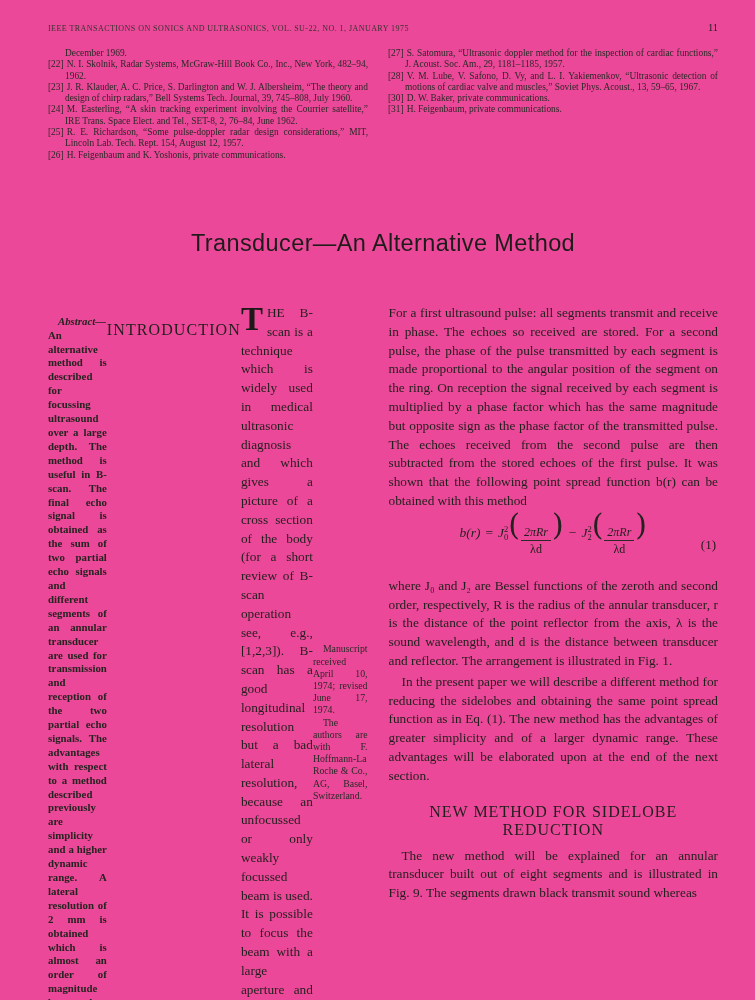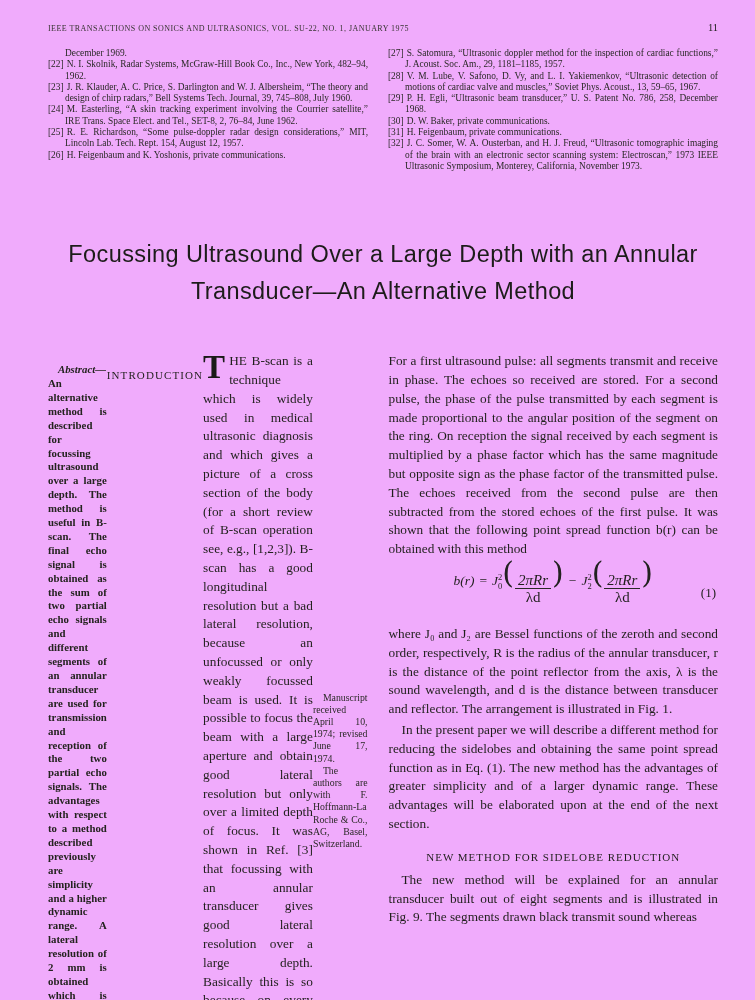--- a/index.html
+++ b/index.html
@@ -1,19 +1,19 @@
 <!DOCTYPE html>
 <html><head>
 <meta charset="utf-8">
 <style>
   html,body{margin:0;padding:0;background:#e9e8e4;}
   .page{
     position:relative;
     width:755px;height:1000px;
-    background:#f0abfc;
+    background:#ec4899;
     color:#201f1c;
     font-family:"Liberation Serif","DejaVu Serif",serif;
     overflow:hidden;
     box-sizing:border-box;
     padding:22px 37px 0 48px;
   }
   
   .runhead{
     display:flex;justify-content:space-between;align-items:baseline;
     font-size:8px;letter-spacing:.45px;color:#35332f;
@@ -43,21 +43,21 @@
   .columns{display:flex;gap:21px;margin-top:42px;}
   .col-left{width:320px;display:flex;flex-direction:row;height:498px;}
   .col-right{width:330px;}
   .abstract{
     font-size:10.8px;line-height:13.9px;font-weight:bold;
     text-align:justify;color:#24231f;
   }
   .abstract .abs-label{font-style:italic;}
   .abstract .indent{display:inline-block;width:10px;}
   .sec-head{
-    text-align:center;font-size:11px;letter-spacing:1.1px;
+    text-align:center;font-size:16px;letter-spacing:1.1px;
     margin-top:17px;margin-bottom:8px;color:#201f1c;
   }
   .body-par{
     font-size:13.3px;line-height:18.8px;text-align:justify;margin:0;color:#201f1c;
   }
   .body-par.indent{text-indent:13px;}
   .dropcap{
     float:left;font-size:33px;line-height:27px;font-weight:bold;
     padding:2px 4px 0 0;color:#1b1a18;
   }
@@ -75,21 +75,21 @@
   .stack{
     display:inline-flex;flex-direction:column;align-items:flex-start;
     font-size:8.5px;line-height:8.5px;vertical-align:-3px;font-style:normal;
   }
   .paren{
     font-size:30px;font-weight:200;line-height:0;vertical-align:middle;
     font-family:"DejaVu Serif",serif;color:#232220;
   }
   .frac{
     display:inline-flex;flex-direction:column;align-items:center;
-    vertical-align:middle;font-size:15px;line-height:14px;margin:0 1px;
+    vertical-align:middle;font-size:12px;line-height:14px;margin:0 1px;
   }
   .frac .num{border-bottom:1px solid #2a2926;padding:0 3px 1px 3px;font-style:italic;}
   .frac .den{padding-top:1px;}
   .eq-num{position:absolute;right:2px;top:12px;font-size:13px;}
   .sec-head.second{letter-spacing:1px;}
 </style>
 </head>
 <body>
 
 <div class="page">
@@ -104,29 +104,26 @@
       <div class="ref-cont">December 1969.</div>
       <p class="ref"><span class="ref-label">[22]</span><span>N. I. Skolnik, Radar Systems, McGraw-Hill Book Co., Inc., New York, 482–94, 1962.</span></p>
       <p class="ref"><span class="ref-label">[23]</span><span>J. R. Klauder, A. C. Price, S. Darlington and W. J. Albersheim, “The theory and design of chirp radars,” Bell Systems Tech. Journal, 39, 745–808, July 1960.</span></p>
       <p class="ref"><span class="ref-label">[24]</span><span>M. Easterling, “A skin tracking experiment involving the Courrier satellite,” IRE Trans. Space Elect. and Tel., SET-8, 2, 76–84, June 1962.</span></p>
       <p class="ref"><span class="ref-label">[25]</span><span>R. E. Richardson, “Some pulse-doppler radar design considerations,” MIT, Lincoln Lab. Tech. Rept. 154, August 12, 1957.</span></p>
       <p class="ref"><span class="ref-label">[26]</span><span>H. Feigenbaum and K. Yoshonis, private communications.</span></p>
     </div>
     <div class="refcol right">
       <p class="ref"><span class="ref-label">[27]</span><span>S. Satomura, “Ultrasonic doppler method for the inspection of cardiac functions,” J. Acoust. Soc. Am., 29, 1181–1185, 1957.</span></p>
       <p class="ref"><span class="ref-label">[28]</span><span>V. M. Lube, V. Safono, D. Vy, and L. I. Yakiemenkov, “Ultrasonic detection of motions of cardiac valve and muscles,” Soviet Phys. Acoust., 13, 59–65, 1967.</span></p>
-      <p class="ref"><span class="ref-label">[29]</span><span>P. H. Egli, “Ultrasonic beam transducer,” U. S. Patent No. 786, 258, December 1968.</span></p>
       <p class="ref"><span class="ref-label">[30]</span><span>D. W. Baker, private communications.</span></p>
       <p class="ref"><span class="ref-label">[31]</span><span>H. Feigenbaum, private communications.</span></p>
-      <p class="ref"><span class="ref-label">[32]</span><span>J. C. Somer, W. A. Ousterban, and H. J. Freud, “Ultrasonic tomographic imaging of the brain with an electronic sector scanning system: Electroscan,” 1973 IEEE Ultrasonic Symposium, Monterey, California, November 1973.</span></p>
     </div>
   </div>
 
   <div class="title">
-    <div>Focussing Ultrasound Over a Large Depth with an Annular</div>
     <div>Transducer—An Alternative Method</div>
   </div>
 
 
   <div class="columns">
 
     <div class="col-left">
       <p class="abstract"><span class="indent"></span><span class="abs-label">Abstract—</span><span>An alternative method is described for focussing ultrasound over a large depth. The method is useful in B-scan. The final echo signal is obtained as the sum of two partial echo signals and different segments of an annular transducer are used for transmission and reception of the two partial echo signals. The advantages with respect to a method described previously are simplicity and a higher dynamic range. A lateral resolution of 2 mm is obtained which is almost an order of magnitude better than conventional B-scan. Scans of fetuses in virto are shown.</span></p>
 
       <div class="sec-head">INTRODUCTION</div>

